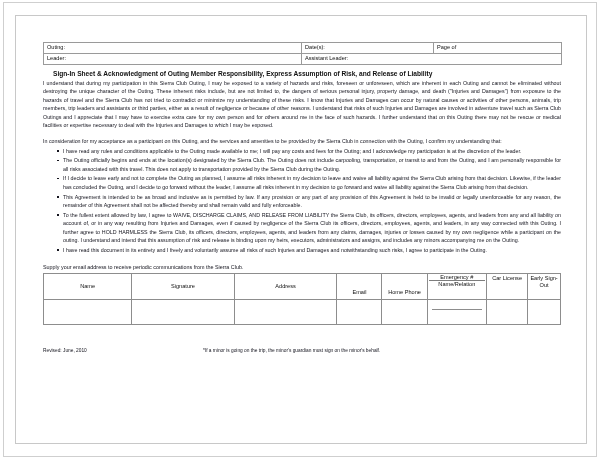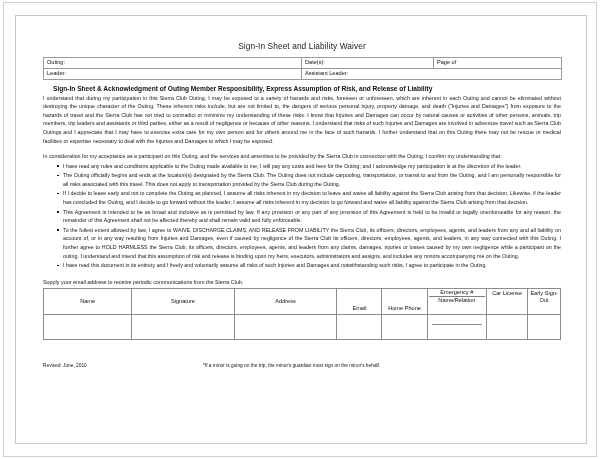--- a/index.html
+++ b/index.html
@@ -203,21 +203,20 @@
     color: #15151f;
   }
 </style>
 </head>
 <body>
 
 <div class="page-outer">
   <div class="page-inner">
     <div class="content">
 
-      <div class="doc-title">Sign-In Sheet and Liability Waiver</div>
 
       <table class="info">
         <tbody>
             <tr>
           <td class="c-outing">Outing:</td>
           <td class="c-dates">Date(s):</td>
           <td class="c-page">Page of</td>
         </tr>
         <tr>
           <td class="c-leader">Leader:</td>

